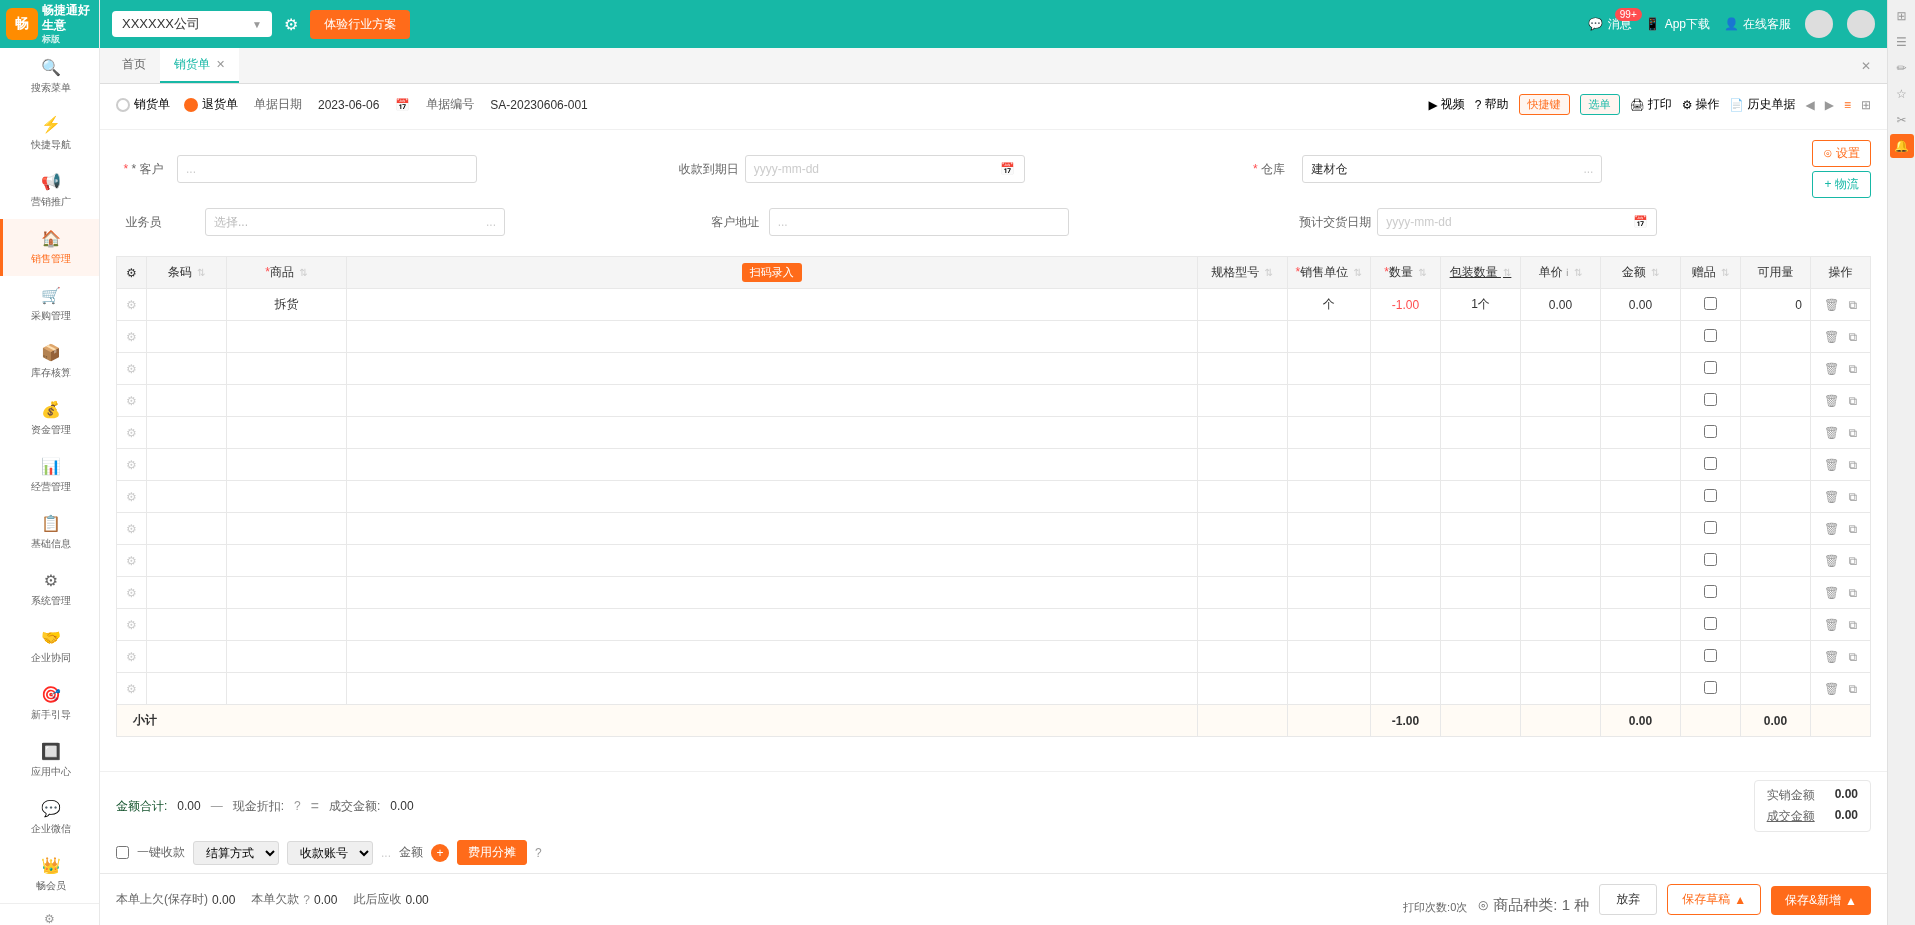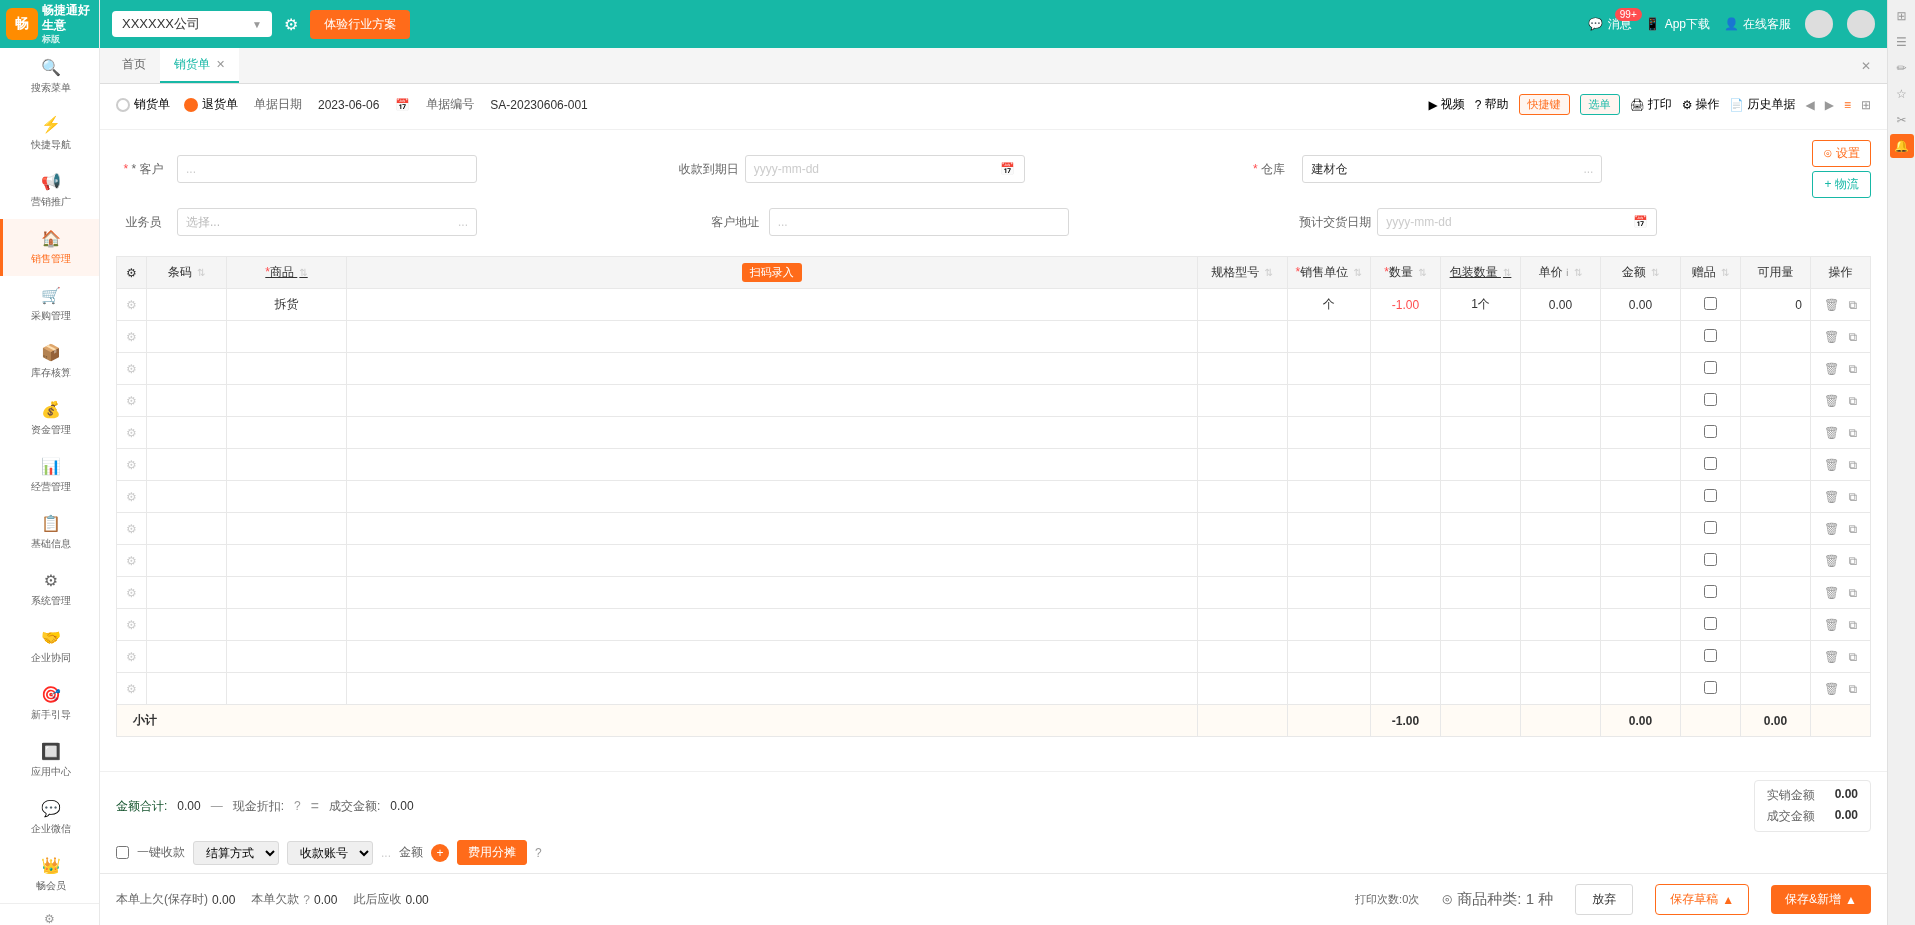--- a/index.html
+++ b/index.html
@@ -68,21 +68,21 @@
     
     .table-container { flex: 1; padding: 0 16px; overflow: auto; }
     .data-table { width: 100%; border-collapse: collapse; }
     .data-table th { background: #f5f5f5; border: 1px solid #e8e8e8; padding: 6px 8px; text-align: center; color: #333; font-weight: normal; white-space: nowrap; }
     .data-table td { border: 1px solid #e8e8e8; padding: 5px 8px; text-align: center; color: #333; height: 32px; }
     .scan-btn { background: #ff6b1a; color: white; border: none; border-radius: 3px; padding: 2px 8px; cursor: pointer; font-size: 11px; }
     .negative-val { color: #ff4d4f; }
     .subtotal-row td { background: #fffbf5; font-weight: bold; }
     .col-settings { width: 30px; }
     .col-barcode { width: 80px; }
-    .col-product { width: 120px; text-decoration: underline; }
+    .col-product { width: 120px; }
     .col-spec { width: 90px; }
     .col-unit { width: 80px; }
     .col-qty { width: 70px; }
     .col-pack-qty { width: 80px; text-decoration: underline; }
     .col-price { width: 80px; }
     .col-amount { width: 80px; }
     .col-gift { width: 60px; }
     .col-available { width: 70px; text-align: right; }
     .col-actions { width: 60px; }
     .action-delete { cursor: pointer; color: #999; margin: 0 3px; }
@@ -105,21 +105,21 @@
     .footer-add-btn { background: #ff6b1a; color: white; border: none; border-radius: 50%; width: 18px; height: 18px; cursor: pointer; font-size: 12px; display: inline-flex; align-items: center; justify-content: center; }
     .footer-fee-active { background: #ff6b1a; color: white; border: 1px solid #ff6b1a; border-radius: 3px; padding: 3px 10px; cursor: pointer; }
     .footer-info-icon { color: #999; cursor: pointer; }
 
     
     .bottom-bar { background: #fff; border-top: 1px solid #e8e8e8; padding: 8px 16px; display: flex; align-items: center; gap: 16px; flex-shrink: 0; height: 52px; }
     .bottom-stat { display: flex; align-items: center; gap: 4px; }
     .bottom-stat-label { color: #666; }
     .bottom-stat-value { color: #333; }
     .bottom-stat-info { color: #999; cursor: pointer; }
-    .bottom-actions { margin-left: auto; display: flex; align-items: center; gap: 22px; }
+    .bottom-actions { margin-left: auto; display: flex; align-items: flex-end; gap: 10px; }
     .bottom-print-info { color: #666; font-size: 11px; }
     .bottom-product-type { color: #666; font-size: 15px; }
     .btn-discard { background: #fff; border: 1px solid #d9d9d9; color: #333; border-radius: 3px; padding: 6px 16px; cursor: pointer; }
     .btn-save-draft { background: #fff; border: 1px solid #ff6b1a; color: #ff6b1a; border-radius: 4px; padding: 6px 14px; cursor: pointer; display: flex; align-items: center; gap: 4px; }
     .btn-save-new { background: #ff6b1a; border: none; color: white; border-radius: 4px; padding: 6px 14px; cursor: pointer; display: flex; align-items: center; gap: 4px; }
 
     
     .right-tools { width: 28px; background: #f0f0f0; display: flex; flex-direction: column; align-items: center; padding: 4px 0; gap: 2px; flex-shrink: 0; border-left: 1px solid #e0e0e0; }
     .right-tool { width: 24px; height: 24px; display: flex; align-items: center; justify-content: center; cursor: pointer; color: #999; border-radius: 3px; font-size: 12px; }
     .right-tool.active { background: #ff6b1a; color: white; }
@@ -329,21 +329,21 @@
         </div>
         <div style="display:flex;flex-direction:column;gap:4px;margin-left:8px;">
           <button class="btn-settings">⊙ 设置</button>
           <button class="btn-logistics">+ 物流</button>
         </div>
       </div>
 
       <div class="form-fields-row">
         <div class="form-field">
           <span class="form-field-label">业务员</span>
-          <div class="form-field-input" style="color:#bbb;">
+          <div class="form-field-input" style="color:#bbb;margin-left:28px;">
             <span style="color:#bbb;">选择...</span>
             <span style="color:#ccc;">...</span>
           </div>
         </div>
         <div class="form-field">
           <span class="form-field-label">客户地址</span>
           <div class="form-field-input" style="max-width:300px;">
             <span style="color:#ccc;">...</span>
           </div>
         </div>
@@ -640,21 +640,21 @@
         <span style="color:#999;font-size:14px;">=</span>
         <span class="footer-trans-label">成交金额:</span>
         <span class="footer-trans-value">0.00</span>
 
         <div style="margin-left:auto;display:flex;flex-direction:column;align-items:flex-end;gap:4px;border:1px solid #e8e8e8;padding:6px 12px;border-radius:4px;background:#fff;">
           <div style="display:flex;gap:20px;">
             <span style="color:#666;">实销金额</span>
             <span style="color:#333;font-weight:bold;">0.00</span>
           </div>
           <div style="display:flex;gap:20px;">
-            <span style="color:#666;">成交金额</span>
+            <span style="color:#666;text-decoration:underline;">成交金额</span>
             <span style="color:#333;font-weight:bold;">0.00</span>
           </div>
         </div>
       </div>
       <div class="footer-row2">
         <input type="checkbox" style="">
         <span style="color:#666;">一键收款</span>
         <select class="footer-payment-select">
           <option>结算方式</option>
         </select>

